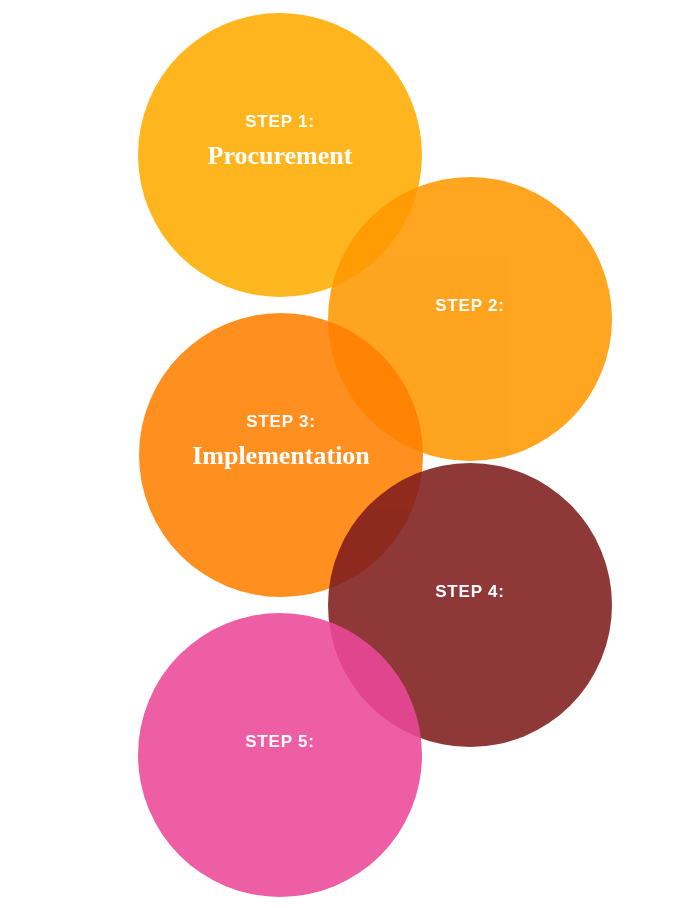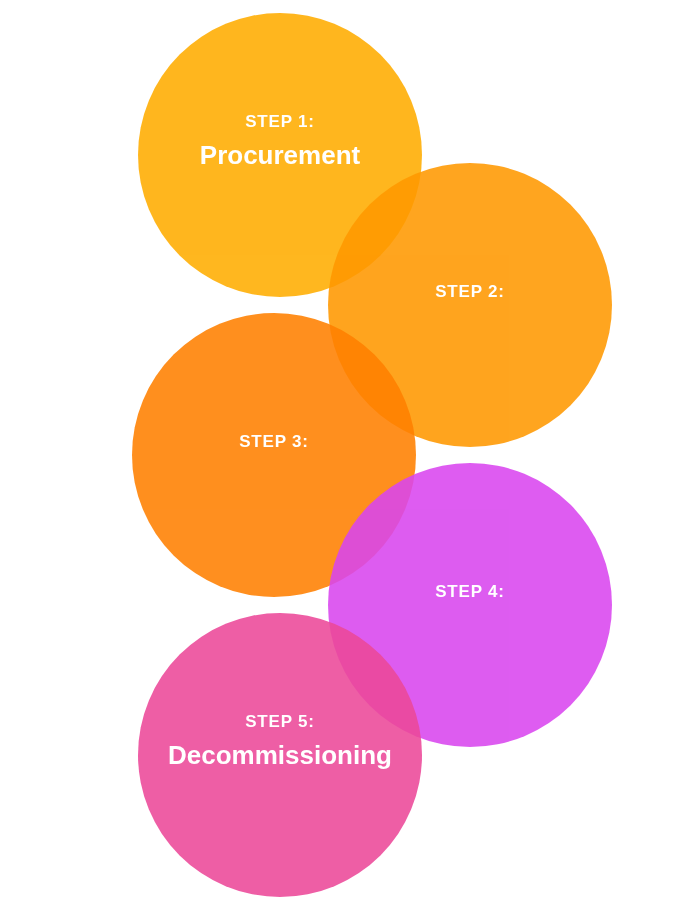--- a/index.html
+++ b/index.html
@@ -39,25 +39,26 @@
     font-weight: 700;
     letter-spacing: 0.8px;
     line-height: 1.2;
   }
   .step-title {
     font-size: 26px;
     font-weight: 700;
     line-height: 1.22;
     margin-top: 7px;
     max-width: 244px;
+    font-family: Liberation Serif, serif;
   }
   
   .pos-1 { left: 138px; top: 13px;  z-index: 1; }
-  .pos-2 { left: 328px; top: 163px; z-index: 2; }
-  .pos-3 { left: 132px; top: 313px; z-index: 3; }
+  .pos-2 { left: 328px; top: 177px; z-index: 2; }
+  .pos-3 { left: 139px; top: 313px; z-index: 3; }
   .pos-4 { left: 328px; top: 463px; z-index: 4; }
   .pos-5 { left: 138px; top: 613px; z-index: 5; }
 </style>
 </head>
 <body>
 
 <div class="canvas">
 
   <div class="circle pos-1" style="background-color: rgb(255, 173, 0);">
     <div class="circle-text">
@@ -68,29 +69,29 @@
 
   <div class="circle pos-2" style="background-color: rgb(255, 152, 0);">
     <div class="circle-text">
       <div class="step-label">STEP 2:</div>
     </div>
   </div>
 
   <div class="circle pos-3" style="background-color: rgb(255, 128, 0);">
     <div class="circle-text">
       <div class="step-label">STEP 3:</div>
+      <div class="step-title">Implementation</div>
     </div>
   </div>
 
-  <div class="circle pos-4" style="background-color: #d946ef;">
+  <div class="circle pos-4" style="background-color: #7f1d1d;">
     <div class="circle-text">
       <div class="step-label">STEP 4:</div>
     </div>
   </div>
 
   <div class="circle pos-5" style="background-color: #ec4899;">
     <div class="circle-text">
       <div class="step-label">STEP 5:</div>
-      <div class="step-title">Decommissioning</div>
     </div>
   </div>
 
 </div>
 
 </body></html>

